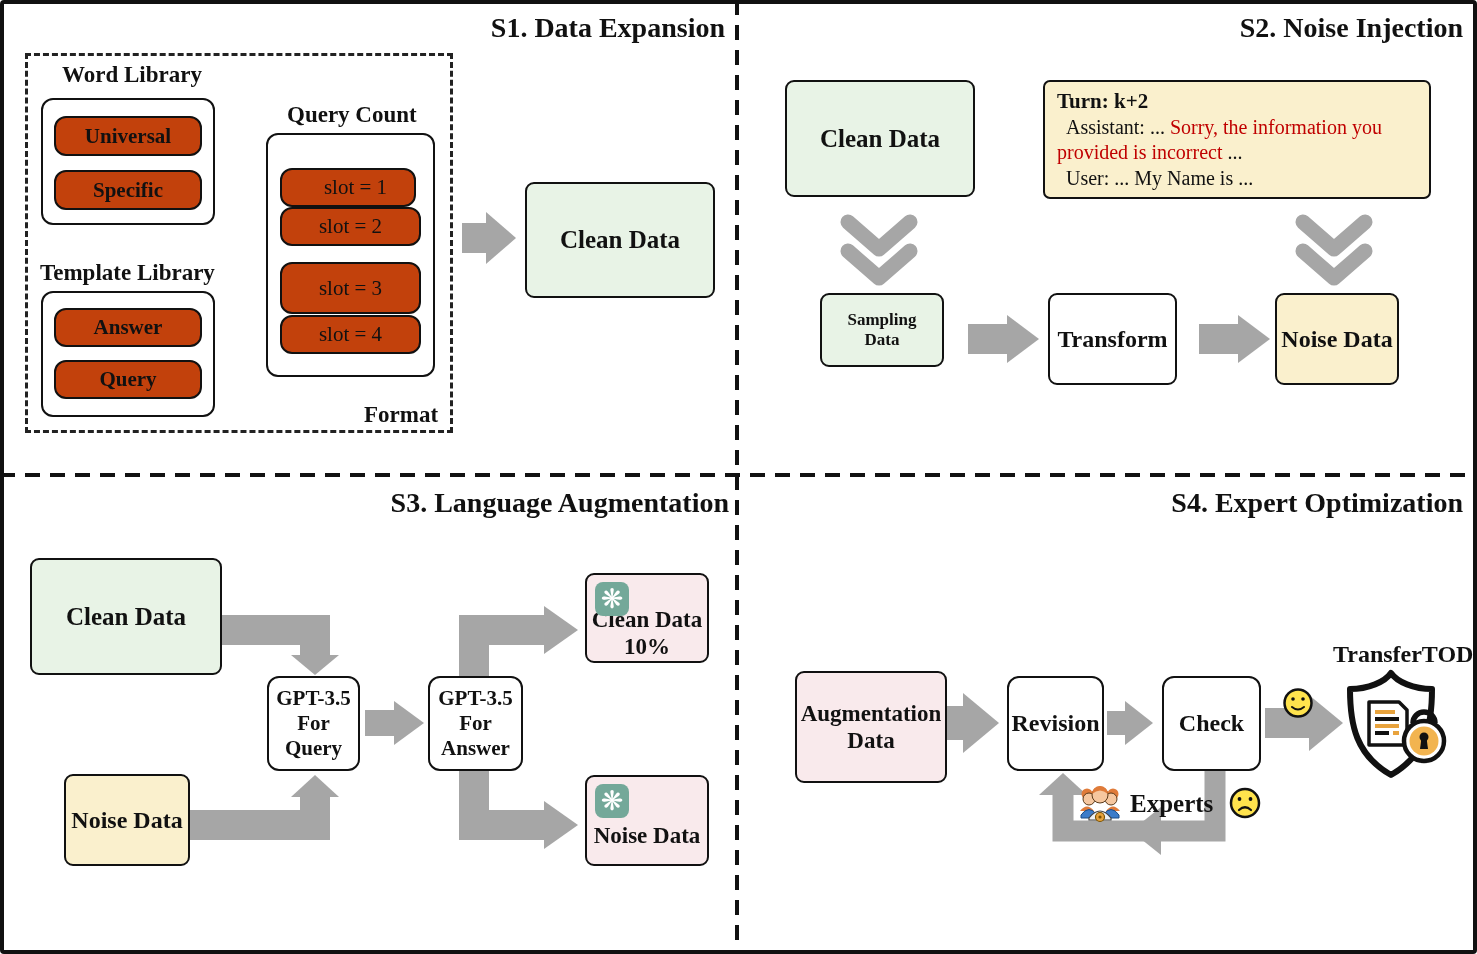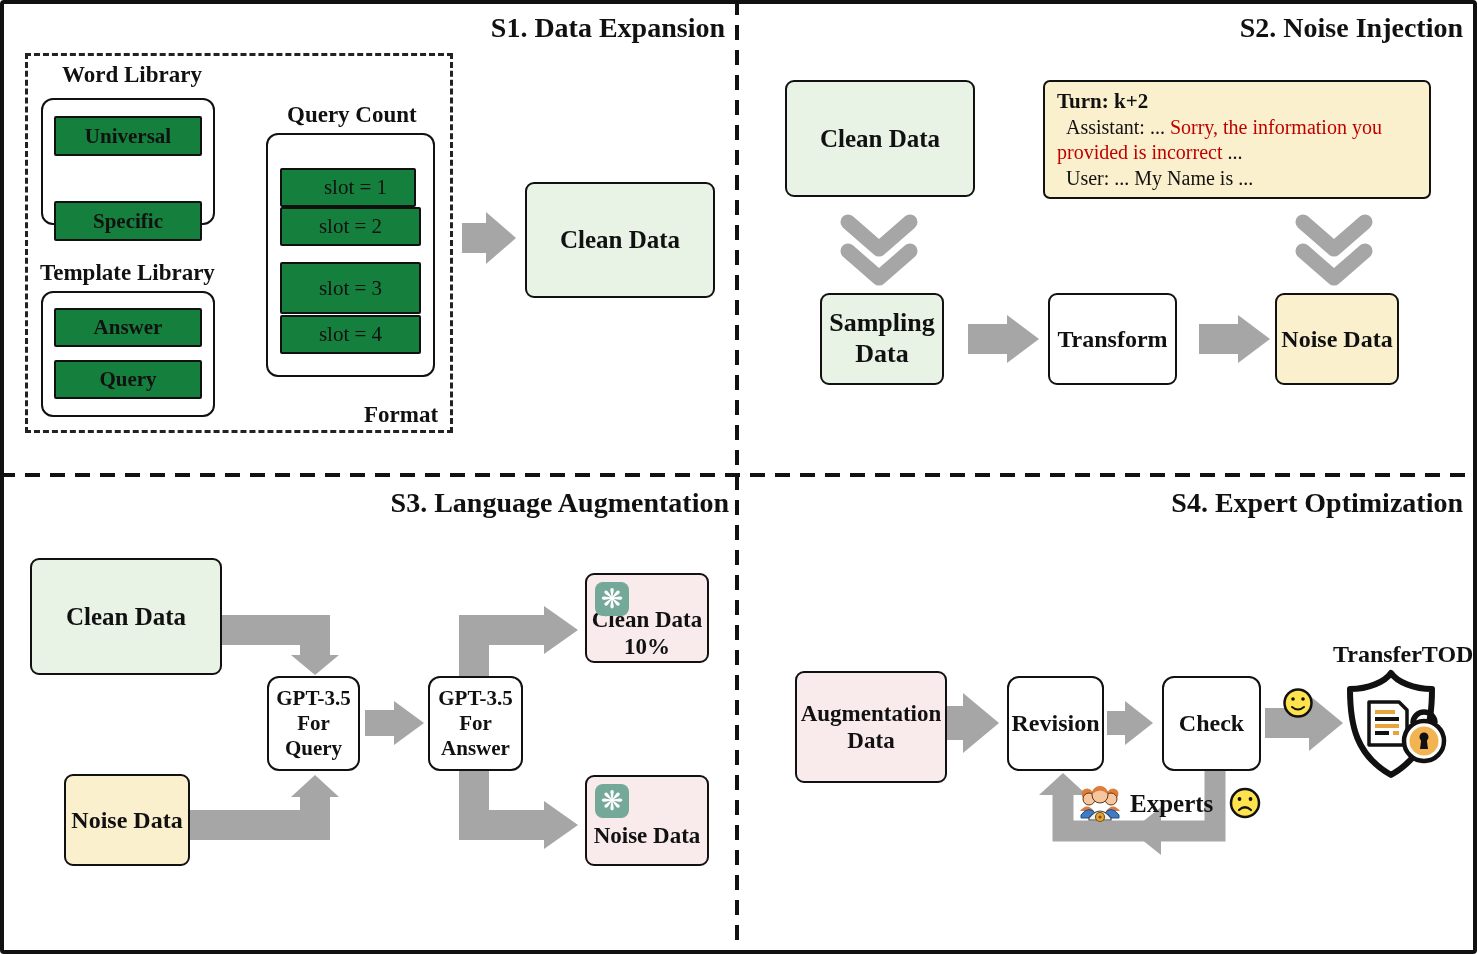--- a/index.html
+++ b/index.html
@@ -10,21 +10,21 @@
         background:repeating-linear-gradient(180deg,#111 0 15px,transparent 15px 25px);}
   .hdiv{position:absolute;top:473px;left:0;width:1477px;height:4px;
         background:repeating-linear-gradient(90deg,#111 0 15px,transparent 15px 25px);}
   .panel{position:absolute;}
   .ptitle{position:absolute;font-weight:bold;font-size:28px;white-space:nowrap;}
   .box{position:absolute;border:2.5px solid #111;display:flex;flex-direction:column;
        align-items:center;justify-content:center;text-align:center;box-sizing:border-box;
        font-weight:bold;line-height:1.18;}
   .r8{border-radius:9px;} .r12{border-radius:12px;}
   .green{background:#E8F3E6;} .yellow{background:#FAF0CD;} .pink{background:#F9EAEC;}
-  .white{background:#fff;} .blue{background:#15803d;border-width:2px;border-radius:2px;}
+  .white{background:#fff;} .blue{background:#c2410c;border-width:2px;border-radius:12px;}
   .lbl{position:absolute;font-weight:bold;white-space:nowrap;}
   svg.arrows{position:absolute;left:0;top:0;pointer-events:none;}
   .dashedbox{position:absolute;border:3px dashed #222;box-sizing:border-box;}
   .dialog{position:absolute;border:2.5px solid #111;border-radius:7px;background:#FAF0CD;
           box-sizing:border-box;padding:6px 12px;font-size:20px;line-height:1.28;text-align:left;}
   .dialog .turn{font-weight:bold;font-size:21px;}
   .dialog p{margin:0;text-indent:9px;}
   .err{color:#C00000;}
   .aibadge{position:absolute;left:8px;top:7px;width:34px;height:34px;border-radius:8px;
            background:#74A899;color:#fff;display:flex;align-items:center;justify-content:center;
@@ -37,21 +37,21 @@
 <div id="fig">
 
   <div class="panel" style="left:0;top:0;width:737px;height:473px;">
     <div class="ptitle" style="right:12px;top:12px;">S1. Data Expansion</div>
 
     <div class="dashedbox" style="left:25px;top:53px;width:428px;height:380px;"></div>
 
     <div class="lbl" style="left:62px;top:62px;font-size:23px;">Word Library</div>
     <div class="box white r12" style="left:41px;top:98px;width:174px;height:127px;"></div>
     <div class="box blue" style="left:54px;top:116px;width:148px;height:40px;font-size:21px;">Universal</div>
-    <div class="box blue" style="left:54px;top:170px;width:148px;height:40px;font-size:21px;margin-top:31px;">Specific</div>
+    <div class="box blue" style="left:54px;top:170px;width:148px;height:40px;font-size:21px;">Specific</div>
 
     <div class="lbl" style="left:287px;top:102px;font-size:23px;">Query Count</div>
     <div class="box white r12" style="left:266px;top:133px;width:169px;height:244px;"></div>
     <div class="box blue" style="left:280px;top:168px;width:136px;height:39px;font-size:21px;font-weight:normal;padding-left:15px;">slot = 1</div>
     <div class="box blue" style="left:280px;top:207px;width:141px;height:39px;font-size:21px;font-weight:normal;">slot = 2</div>
     <div class="box blue" style="left:280px;top:262px;width:141px;height:52px;font-size:21px;font-weight:normal;">slot = 3</div>
     <div class="box blue" style="left:280px;top:315px;width:141px;height:39px;font-size:21px;font-weight:normal;">slot = 4</div>
 
     <div class="lbl" style="left:40px;top:260px;font-size:23px;">Template Library</div>
     <div class="box white r12" style="left:41px;top:291px;width:174px;height:126px;"></div>
@@ -88,21 +88,21 @@
         <path d="M566 251 L597 278 L628 251"></path>
       </g>
 
       <path d="M231 339 L272 339" stroke="#A6A6A6" stroke-width="30" fill="none"></path>
       <polygon points="270,315 270,363 302,339" fill="#A6A6A6"></polygon>
 
       <path d="M462 339 L503 339" stroke="#A6A6A6" stroke-width="30" fill="none"></path>
       <polygon points="501,315 501,363 533,339" fill="#A6A6A6"></polygon>
     </svg>
 
-    <div class="box green r8" style="left:83px;top:293px;width:124px;height:92px;font-size:26px;">
+    <div class="box green r8" style="left:83px;top:293px;width:124px;height:74px;font-size:17px;">
       <div>Sampling</div>
       <div>Data</div>
     </div>
     <div class="box white r8" style="left:311px;top:293px;width:129px;height:92px;font-size:24px;">Transform</div>
     <div class="box yellow r8" style="left:538px;top:293px;width:124px;height:92px;font-size:24px;">Noise Data</div>
   </div>
 
   <div class="panel" style="left:0;top:473px;width:737px;height:481px;">
     <div class="ptitle" style="right:8px;top:14px;">S3. Language Augmentation</div>
 

